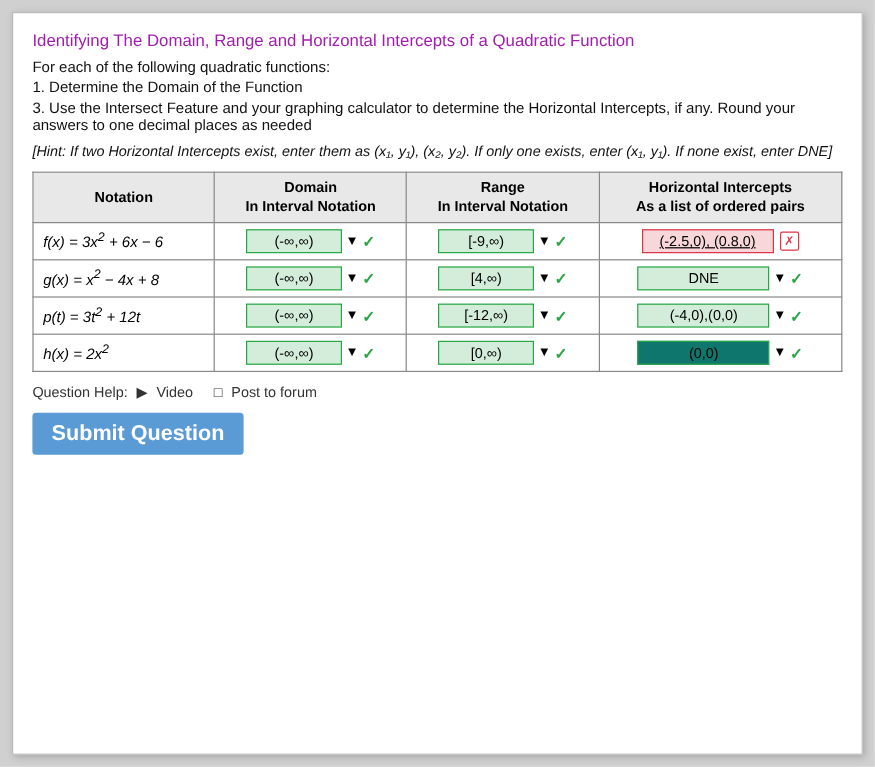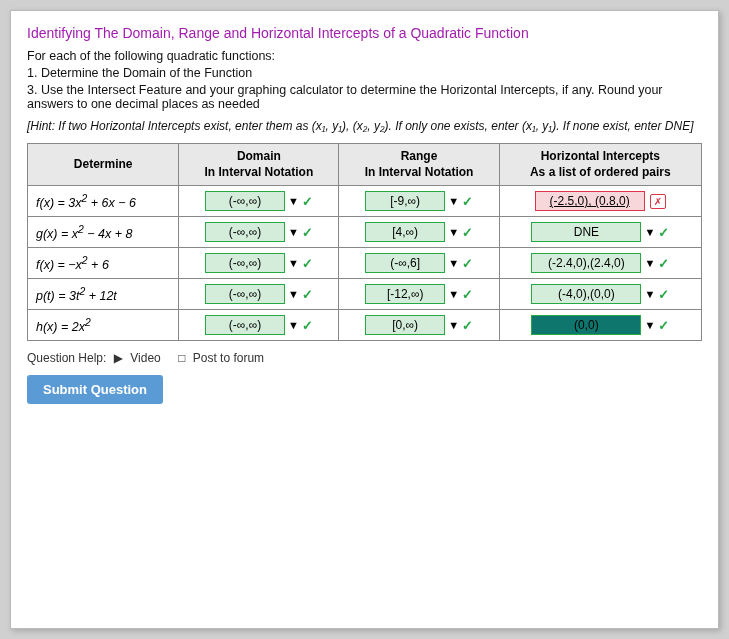--- a/index.html
+++ b/index.html
@@ -108,42 +108,42 @@
     }
     .question-help span {
       margin-right: 4px;
     }
     .submit-btn {
       margin-top: 10px;
       background: #5b9bd5;
       color: #fff;
       border: none;
       padding: 7px 16px;
-      font-size: 13px;
+      font-size: 18px;
       border-radius: 3px;
       cursor: pointer;
       font-weight: bold;
     }
   </style>
 </head>
 <body>
 
 <div class="page">
   <div class="page-title">Identifying The Domain, Range and Horizontal Intercepts of a Quadratic Function</div>
   <div class="instructions">
     <p>For each of the following quadratic functions:</p>
     <p>1. Determine the Domain of the Function</p>
     <p>3. Use the Intersect Feature and your graphing calculator to determine the Horizontal Intercepts, if any. Round your answers to one decimal places as needed</p>
   </div>
   <div class="hint">[Hint: If two Horizontal Intercepts exist, enter them as (x₁, y₁), (x₂, y₂). If only one exists, enter (x₁, y₁). If none exist, enter DNE]</div>
 
   <table>
     <thead>
       <tr>
-        <th>Determine</th>
+        <th>Notation</th>
         <th>Domain<br>In Interval Notation</th>
         <th>Range<br>In Interval Notation</th>
         <th>Horizontal Intercepts<br>As a list of ordered pairs</th>
       </tr>
     </thead>
     <tbody id="table-body">
     <tr>
           <td class="func-col">f(x) = 3x<sup>2</sup> + 6x − 6</td>
           <td>
             <div class="input-cell">
@@ -178,44 +178,20 @@
           <td>
             <div class="input-cell">
     <input class="interval-input" style="border-color: rgb(40, 167, 69); background: rgb(212, 237, 218);" value="[4,∞)" readonly="">
     <span style="cursor:pointer;font-size:11px;">▼</span>
     <span style="color:#28a745;font-weight:bold;font-size:13px;">✓</span>
   </div>
           </td>
           <td>
             <div class="input-cell">
       <input class="answer-input" style="border-color: rgb(40, 167, 69); background: rgb(212, 237, 218);" value="DNE" readonly="">
-      <span style="cursor:pointer;font-size:11px;">▼</span>
-      <span style="color:#28a745;font-weight:bold;font-size:13px;">✓</span>
-    </div>
-          </td>
-        </tr>
-        <tr>
-          <td class="func-col">f(x) = −x<sup>2</sup> + 6</td>
-          <td>
-            <div class="input-cell">
-    <input class="interval-input" style="border-color: rgb(40, 167, 69); background: rgb(212, 237, 218);" value="(-∞,∞)" readonly="">
-    <span style="cursor:pointer;font-size:11px;">▼</span>
-    <span style="color:#28a745;font-weight:bold;font-size:13px;">✓</span>
-  </div>
-          </td>
-          <td>
-            <div class="input-cell">
-    <input class="interval-input" style="border-color: rgb(40, 167, 69); background: rgb(212, 237, 218);" value="(-∞,6]" readonly="">
-    <span style="cursor:pointer;font-size:11px;">▼</span>
-    <span style="color:#28a745;font-weight:bold;font-size:13px;">✓</span>
-  </div>
-          </td>
-          <td>
-            <div class="input-cell">
-      <input class="answer-input" style="border-color: rgb(40, 167, 69); background: rgb(212, 237, 218);" value="(-2.4,0),(2.4,0)" readonly="">
       <span style="cursor:pointer;font-size:11px;">▼</span>
       <span style="color:#28a745;font-weight:bold;font-size:13px;">✓</span>
     </div>
           </td>
         </tr>
         <tr>
           <td class="func-col">p(t) = 3t<sup>2</sup> + 12t</td>
           <td>
             <div class="input-cell">
     <input class="interval-input" style="border-color: rgb(40, 167, 69); background: rgb(212, 237, 218);" value="(-∞,∞)" readonly="">

